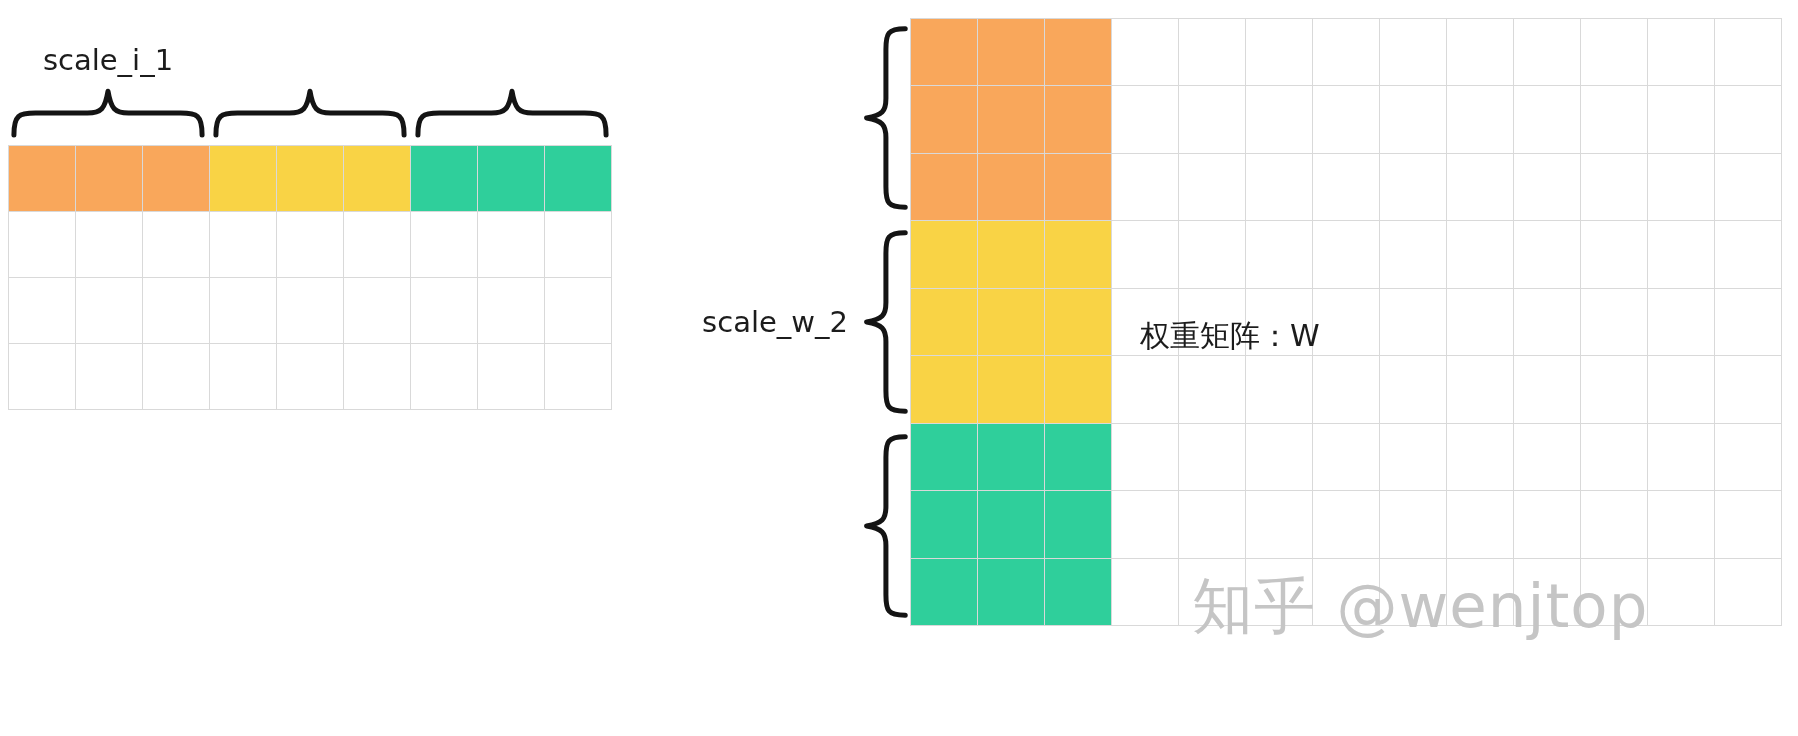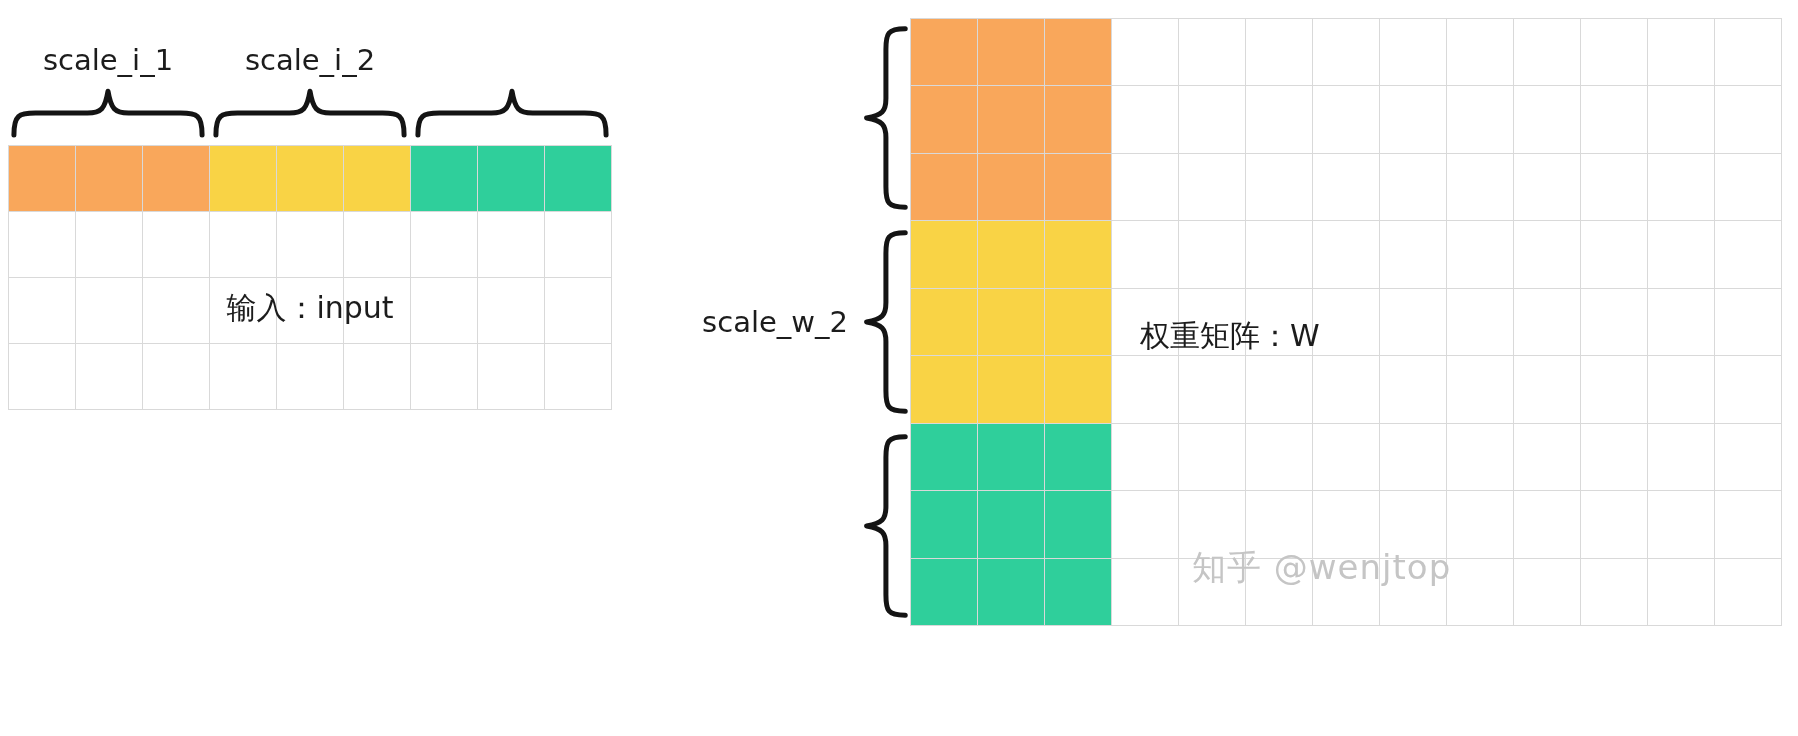--- a/index.html
+++ b/index.html
@@ -30,30 +30,29 @@
   .vbrace{position:absolute;left:862px;width:46px;height:186px}
   .vb1{top:25px}.vb2{top:229px}.vb3{top:433px}
 
   .brace-path{fill:none;stroke:var(--brace);stroke-width:5;
     stroke-linecap:round;stroke-linejoin:round;vector-effect:non-scaling-stroke}
 
   .caption{position:absolute;color:var(--text);font-size:30px;white-space:nowrap}
   .caption-left{left:8px;width:604px;top:288px;text-align:center}
   .caption-right{left:1140px;top:316px}
 
-  .watermark{position:absolute;left:1192px;top:545px;font-size:34px;
+  .watermark{position:absolute;left:1192px;top:566px;font-size:61px;
     color:var(--watermark);letter-spacing:1px;white-space:nowrap;z-index:5}
 </style>
 </head>
 <body>
 
 <div class="canvas">
 
   <div class="scale-label h-label hl1">scale_i_1</div>
-  <div class="scale-label h-label hl2">scale_i_2</div>
 
   <svg class="hbrace hb1" viewBox="0 0 200 50" preserveAspectRatio="none">
     <path class="brace-path" d="M 4,47 C 4,28 9,26 26,26 L 79,26 C 93,26 97,22 100,5 C 103,22 107,26 121,26 L 174,26 C 191,26 196,28 196,47"></path>
   </svg>
   <svg class="hbrace hb2" viewBox="0 0 200 50" preserveAspectRatio="none">
     <path class="brace-path" d="M 4,47 C 4,28 9,26 26,26 L 79,26 C 93,26 97,22 100,5 C 103,22 107,26 121,26 L 174,26 C 191,26 196,28 196,47"></path>
   </svg>
   <svg class="hbrace hb3" viewBox="0 0 200 50" preserveAspectRatio="none">
     <path class="brace-path" d="M 4,47 C 4,28 9,26 26,26 L 79,26 C 93,26 97,22 100,5 C 103,22 107,26 121,26 L 174,26 C 191,26 196,28 196,47"></path>
   </svg>
@@ -89,21 +88,20 @@
       <div class="cell"></div>
       <div class="cell"></div>
       <div class="cell"></div>
       <div class="cell"></div>
       <div class="cell"></div>
       <div class="cell"></div>
       <div class="cell"></div>
       <div class="cell"></div>
       <div class="cell"></div>
     </div>
-  <div class="caption caption-left">输入：input</div>
 
   <div class="scale-label v-label vl2">scale_w_2</div>
 
   <svg class="vbrace vb1" viewBox="0 0 50 200" preserveAspectRatio="none">
     <path class="brace-path" d="M 47,4 C 28,4 26,9 26,26 L 26,79 C 26,93 22,97 5,100 C 22,103 26,107 26,121 L 26,174 C 26,191 28,196 47,196"></path>
   </svg>
   <svg class="vbrace vb2" viewBox="0 0 50 200" preserveAspectRatio="none">
     <path class="brace-path" d="M 47,4 C 28,4 26,9 26,26 L 26,79 C 26,93 22,97 5,100 C 22,103 26,107 26,121 L 26,174 C 26,191 28,196 47,196"></path>
   </svg>
   <svg class="vbrace vb3" viewBox="0 0 50 200" preserveAspectRatio="none">

